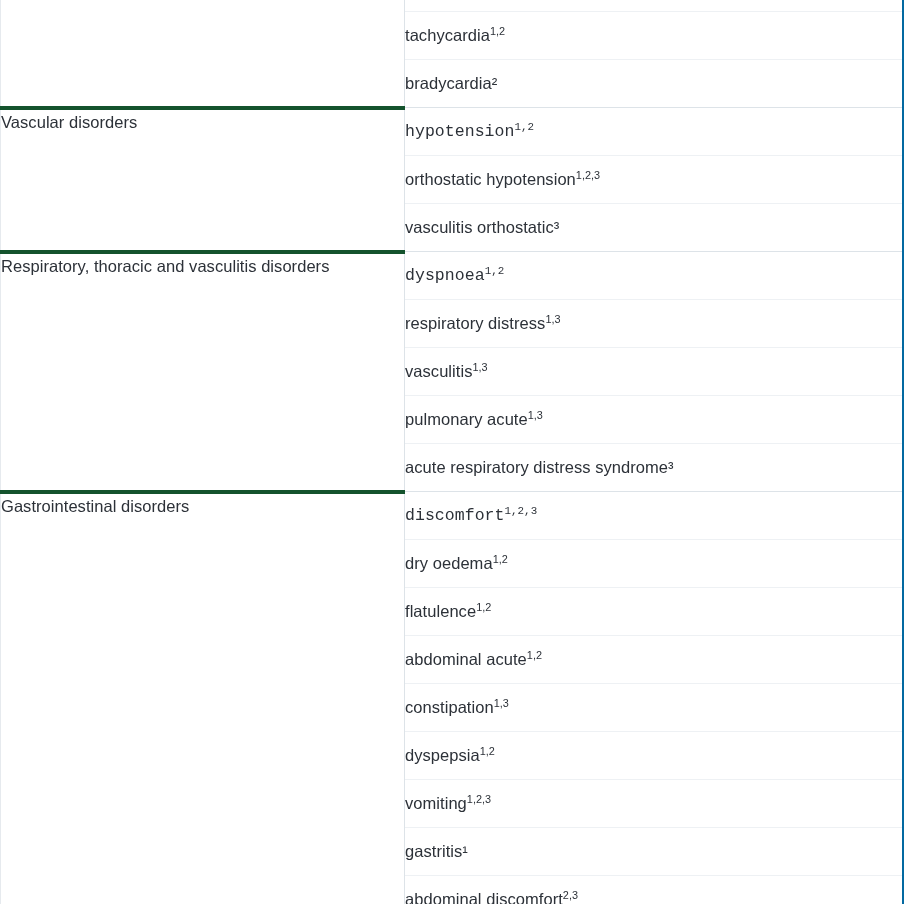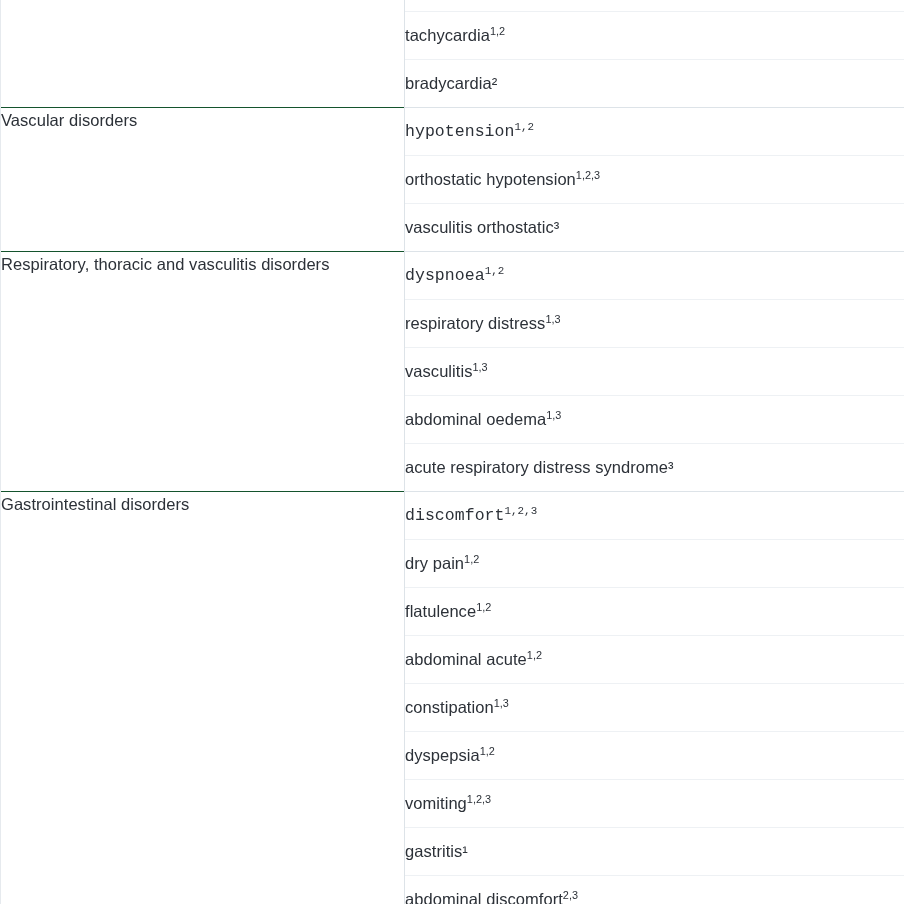--- a/index.html
+++ b/index.html
@@ -43,34 +43,34 @@
   table.adr-table td {
     vertical-align: top;
     background: #ffffff;
     padding: 0;
   }
 
   
   td.soc-cell {
     border-left: 1px solid #e6eaee;
     border-right: 1px solid #dde3e8;
-    border-top: 1px solid #14532d;
+    border-top: 4px solid #14532d;
     padding: 16px 16px 16px 16px;
     font-size: 16.5px;
     line-height: 1.5;
     color: #2c3138;
     letter-spacing: 0.05px;
   }
   td.soc-cell.soc-continued {
     border-top: none;
   }
 
   
   td.reaction-cell {
-    border-right: 1px solid #0369a1;
+    border-right: 5px solid #0369a1;
     border-top: 1px solid #eef1f4;
     height: 47px;
     box-sizing: border-box;
     padding: 0 16px;
     font-size: 16.5px;
     line-height: 47px;
     color: #2c3138;
     letter-spacing: 0.05px;
     white-space: nowrap;
   }
@@ -136,31 +136,31 @@
             <td class="soc-cell" rowspan="5"><span>Respiratory, thoracic and vasculitis disorders</span></td>
             <td class="reaction-cell group-start"><span class="reaction-term"><span>dyspnoea</span><sup class="fn-multi">1,2</sup></span></td>
           </tr>
           <tr>
             <td class="reaction-cell"><span class="reaction-term"><span>respiratory distress</span><sup class="fn-multi">1,3</sup></span></td>
           </tr>
           <tr>
             <td class="reaction-cell"><span class="reaction-term"><span>vasculitis</span><sup class="fn-multi">1,3</sup></span></td>
           </tr>
           <tr>
-            <td class="reaction-cell"><span class="reaction-term"><span>abdominal oedema</span><sup class="fn-multi">1,3</sup></span></td>
+            <td class="reaction-cell"><span class="reaction-term"><span>pulmonary acute</span><sup class="fn-multi">1,3</sup></span></td>
           </tr>
           <tr>
             <td class="reaction-cell"><span class="reaction-term"><span>acute respiratory distress syndrome</span><span class="fn-uni">³</span></span></td>
           </tr>
           <tr>
             <td class="soc-cell" rowspan="9"><span>Gastrointestinal disorders</span></td>
             <td class="reaction-cell group-start"><span class="reaction-term"><span>discomfort</span><sup class="fn-multi">1,2,3</sup></span></td>
           </tr>
           <tr>
-            <td class="reaction-cell"><span class="reaction-term"><span>dry pain</span><sup class="fn-multi">1,2</sup></span></td>
+            <td class="reaction-cell"><span class="reaction-term"><span>dry oedema</span><sup class="fn-multi">1,2</sup></span></td>
           </tr>
           <tr>
             <td class="reaction-cell"><span class="reaction-term"><span>flatulence</span><sup class="fn-multi">1,2</sup></span></td>
           </tr>
           <tr>
             <td class="reaction-cell"><span class="reaction-term"><span>abdominal acute</span><sup class="fn-multi">1,2</sup></span></td>
           </tr>
           <tr>
             <td class="reaction-cell"><span class="reaction-term"><span>constipation</span><sup class="fn-multi">1,3</sup></span></td>
           </tr>

